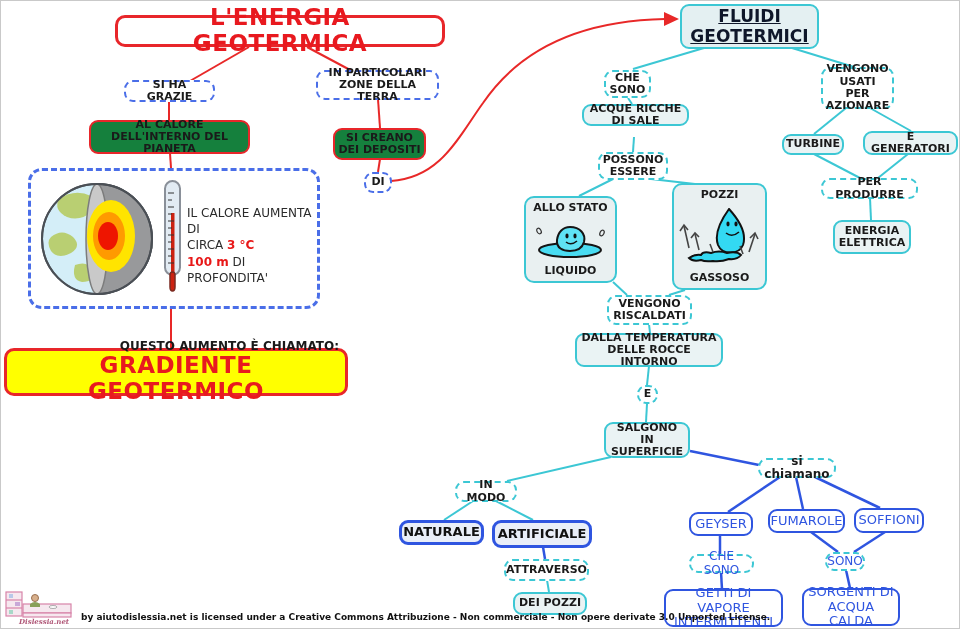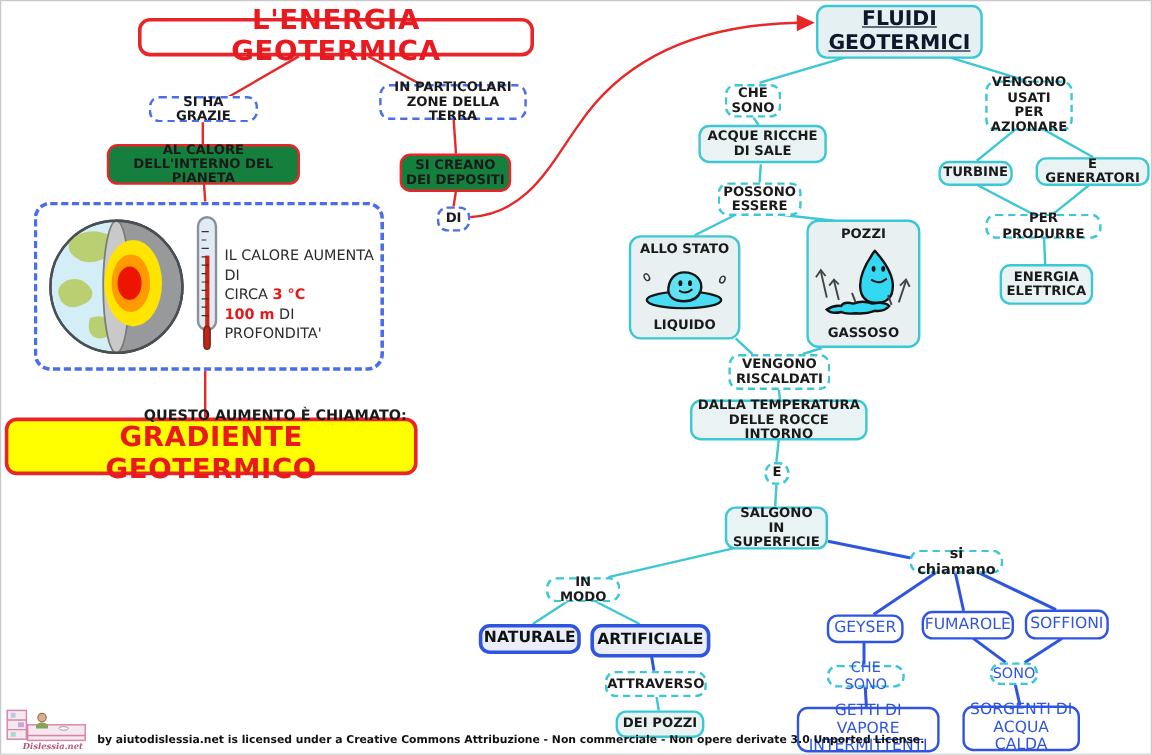--- a/index.html
+++ b/index.html
@@ -154,21 +154,21 @@
 
   <div class="node gradiente" style="left:3px;top:347px;width:344px;height:48px;">
     <div class="g-intro">QUESTO AUMENTO È CHIAMATO:</div>
     <div class="g-main">GRADIENTE GEOTERMICO</div>
   </div>
 
   <div class="node fluidi-box" style="left:679px;top:3px;width:139px;height:45px;">FLUIDI GEOTERMICI</div>
 
   <div class="node dash-teal" style="left:603px;top:69px;width:47px;height:28px;">CHE SONO</div>
 
-  <div class="node solid-teal" style="left:581px;top:103px;width:107px;height:32px;text-align:center;">ACQUE RICCHE DI SALE</div>
+  <div class="node solid-teal" style="left:581px;top:103px;width:107px;height:22px;text-align:center;">ACQUE RICCHE DI SALE</div>
 
   <div class="node dash-teal" style="left:597px;top:151px;width:70px;height:28px;">POSSONO ESSERE</div>
 
   <div class="node state-box" style="left:523px;top:195px;width:93px;height:87px;">
     <div class="state-label">ALLO STATO</div>
     <svg width="82" height="36" viewBox="0 0 82 36">
       <ellipse cx="40" cy="28" rx="31" ry="7" fill="#49dcf2" stroke="#151515" stroke-width="2"></ellipse>
       <path d="M40,5 C50,5 56,12 54,20 C52,27 46,29 40,29 C33,29 26,26 27,18 C28,10 33,5 40,5 Z" fill="#5fe2f4" stroke="#151515" stroke-width="2"></path>
       <ellipse cx="37" cy="14" rx="1.6" ry="2.4" fill="#111"></ellipse>
       <ellipse cx="45" cy="14" rx="1.6" ry="2.4" fill="#111"></ellipse>

